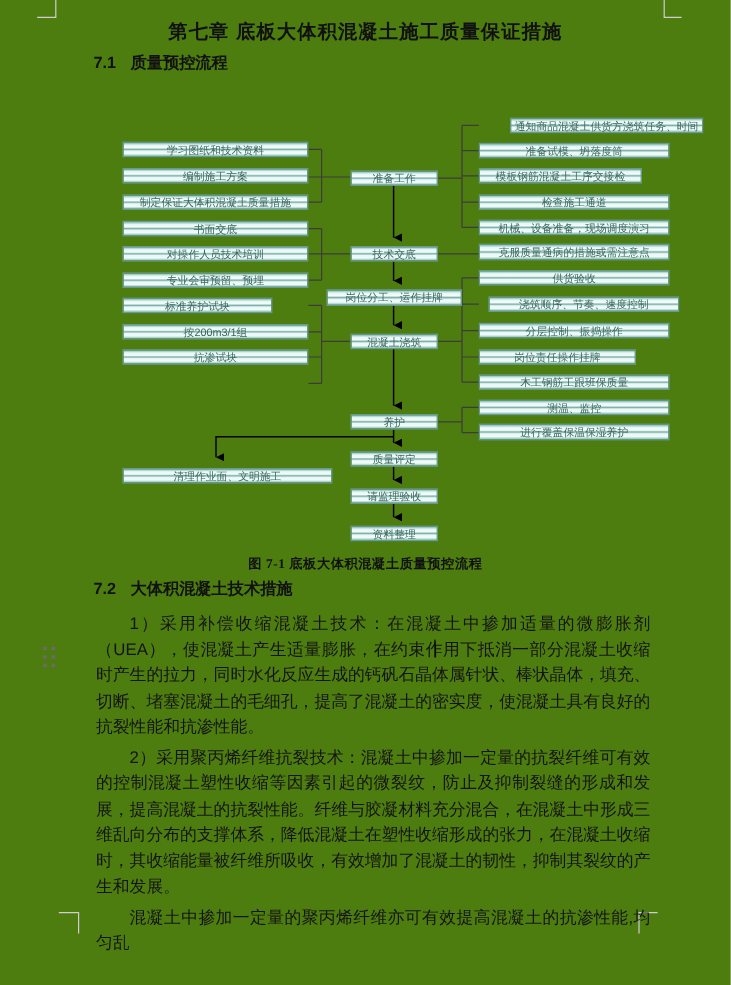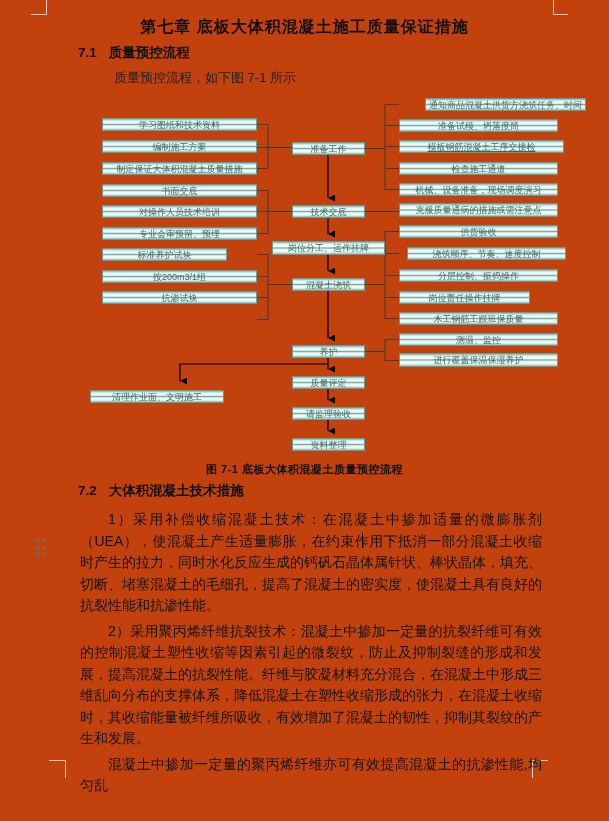--- a/index.html
+++ b/index.html
@@ -1,29 +1,29 @@
 <!DOCTYPE html>
 <html><head>
 <meta charset="utf-8">
 <style>
   html,body{margin:0;padding:0;background:#fff;}
   #page{
-    position:relative;width:609px;height:821px;background:#c2410c;
+    position:relative;width:609px;height:821px;background:#4d7c0f;
     font-family:"Liberation Sans","DejaVu Sans",sans-serif;color:#1a1a1a;overflow:hidden;
   }
   .doc-title{
     position:absolute;top:17px;left:0;width:609px;text-align:center;
     font-size:16px;font-weight:bold;letter-spacing:1px;color:#111;
   }
   .h2{position:absolute;left:78px;font-size:13.5px;font-weight:bold;color:#111;}
   .h2 .num{margin-right:12px;}
   .intro{position:absolute;top:69px;left:114px;font-size:13px;color:#222;}
   .caption{
     position:absolute;top:462px;left:0;width:609px;text-align:center;
-    font-size:11px;font-weight:bold;color:#111;letter-spacing:0.5px;
+    font-size:11px;font-weight:bold;color:#111;letter-spacing:0.5px;font-family:Liberation Serif, serif;
   }
   .bodytext{
     position:absolute;top:505px;left:76px;width:470px;
     font-size:14px;line-height:21.5px;text-align:justify;color:#141414;
   }
   .bodytext p{margin:4px;text-indent:2em;}
   
   .fbox{
     position:absolute;height:13px;box-sizing:border-box;
     border:1px solid #679a93;
@@ -53,21 +53,20 @@
       <rect x="36" y="553" width="3" height="3"></rect>
         <rect x="43" y="553" width="3" height="3"></rect>
     </g>
   </svg>
 
   <div class="doc-title">第七章 底板大体积混凝土施工质量保证措施</div>
 
   <div class="h2" style="top:44px;">
     <span class="num">7.1</span><span>质量预控流程</span>
   </div>
-  <div class="intro">质量预控流程，如下图 7-1 所示</div>
 
   <svg class="connector-svg" width="609" height="480">
     <defs>
       <marker id="arr" markerWidth="7" markerHeight="8" refX="3.5" refY="7" orient="auto-start-reverse" markerUnits="userSpaceOnUse">
         <path d="M0,0 L7,0 L3.5,7 Z" fill="#000"></path>
       </marker>
     </defs>
     <g stroke="#3c3c3c" stroke-width="1" fill="none">
 
       <path d="M257 124.5 H268 M257 168.5 H268 M268 124.5 V168.5 M257 147.5 H292"></path>
@@ -100,34 +99,34 @@
 
   <div class="fbox" style="left:102px;top:118px;width:155px;">学习图纸和技术资料</div>
   <div class="fbox" style="left:102px;top:140px;width:155px;">编制施工方案</div>
   <div class="fbox" style="left:102px;top:162px;width:155px;">制定保证大体积混凝土质量措施</div>
   <div class="fbox" style="left:102px;top:184px;width:155px;">书面交底</div>
   <div class="fbox" style="left:102px;top:205px;width:155px;">对操作人员技术培训</div>
   <div class="fbox" style="left:102px;top:227px;width:155px;">专业会审预留、预埋</div>
   <div class="fbox" style="left:102px;top:248px;width:125px;">标准养护试块</div>
   <div class="fbox" style="left:102px;top:270px;width:155px;">按200m3/1组</div>
   <div class="fbox" style="left:102px;top:291px;width:155px;">抗渗试块</div>
-  <div class="fbox" style="left:90px;top:390px;width:134px;">清理作业面、文明施工</div>
+  <div class="fbox" style="left:102px;top:390px;width:175px;">清理作业面、文明施工</div>
 
   <div class="fbox" style="left:292px;top:142px;width:73px;">准备工作</div>
   <div class="fbox" style="left:292px;top:205px;width:73px;">技术交底</div>
   <div class="fbox" style="left:272px;top:241px;width:113px;height:14px;">岗位分工、运作挂牌</div>
   <div class="fbox" style="left:292px;top:278px;width:73px;">混凝土浇筑</div>
   <div class="fbox" style="left:292px;top:345px;width:73px;">养护</div>
   <div class="fbox" style="left:292px;top:376px;width:73px;">质量评定</div>
   <div class="fbox" style="left:292px;top:407px;width:73px;">请监理验收</div>
   <div class="fbox" style="left:292px;top:438px;width:73px;">资料整理</div>
 
   <div class="fbox" style="left:399px;top:98px;width:161px;margin-left:26px;">通知商品混凝土供货方浇筑任务、时间</div>
   <div class="fbox" style="left:399px;top:119px;width:159px;">准备试模、坍落度筒</div>
-  <div class="fbox" style="left:399px;top:140px;width:165px;text-decoration:underline;">模板钢筋混凝土工序交接检</div>
+  <div class="fbox" style="left:399px;top:140px;width:136px;">模板钢筋混凝土工序交接检</div>
   <div class="fbox" style="left:399px;top:162px;width:159px;">检查施工通道</div>
   <div class="fbox" style="left:399px;top:183px;width:159px;">机械、设备准备，现场调度演习</div>
   <div class="fbox" style="left:399px;top:203px;width:159px;height:14px;">克服质量通病的措施或需注意点</div>
   <div class="fbox" style="left:399px;top:225px;width:159px;">供货验收</div>
   <div class="fbox" style="left:407px;top:247px;width:159px;">浇筑顺序、节奏、速度控制</div>
   <div class="fbox" style="left:399px;top:269px;width:159px;">分层控制、振捣操作</div>
   <div class="fbox" style="left:399px;top:291px;width:131px;">岗位责任操作挂牌</div>
   <div class="fbox" style="left:399px;top:312px;width:159px;">木工钢筋工跟班保质量</div>
   <div class="fbox" style="left:399px;top:333px;width:159px;">测温、监控</div>
   <div class="fbox" style="left:399px;top:353px;width:159px;height:14px;">进行覆盖保温保湿养护</div>

